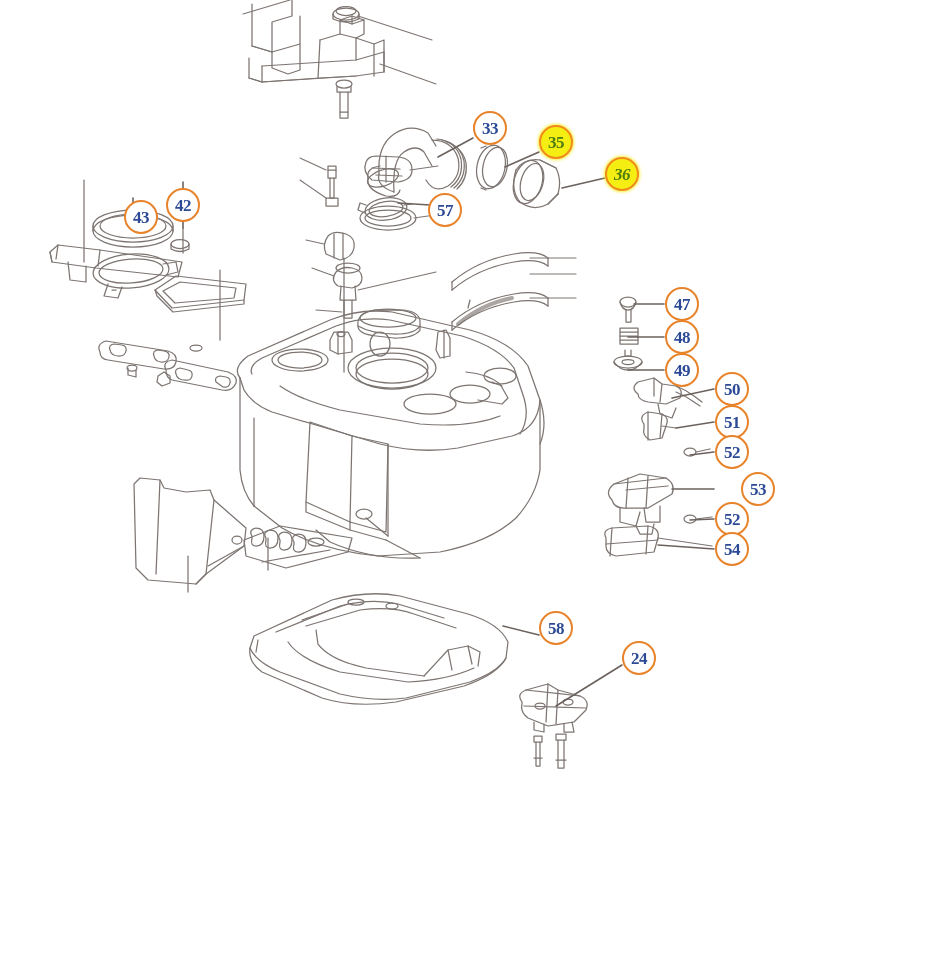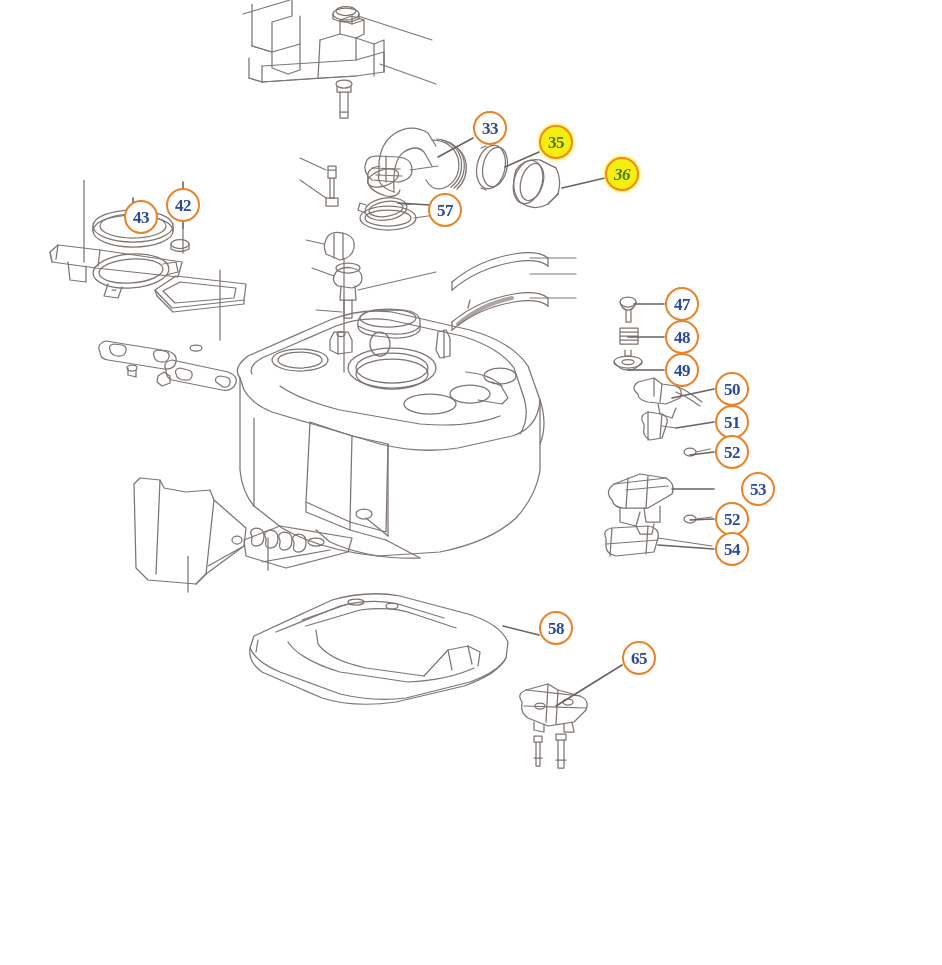--- a/index.html
+++ b/index.html
@@ -459,17 +459,17 @@
       <div class="callout normal" style="left: 715px; top: 502px;">
         <span class="num">52</span>
       </div>
       <div class="callout normal" style="left: 715px; top: 532px;">
         <span class="num">54</span>
       </div>
       <div class="callout normal" style="left: 539px; top: 611px;">
         <span class="num">58</span>
       </div>
       <div class="callout normal" style="left: 622px; top: 641px;">
-        <span class="num">65</span>
+        <span class="num">24</span>
       </div>
     </div>
 
 </div>
 
 </body></html>

